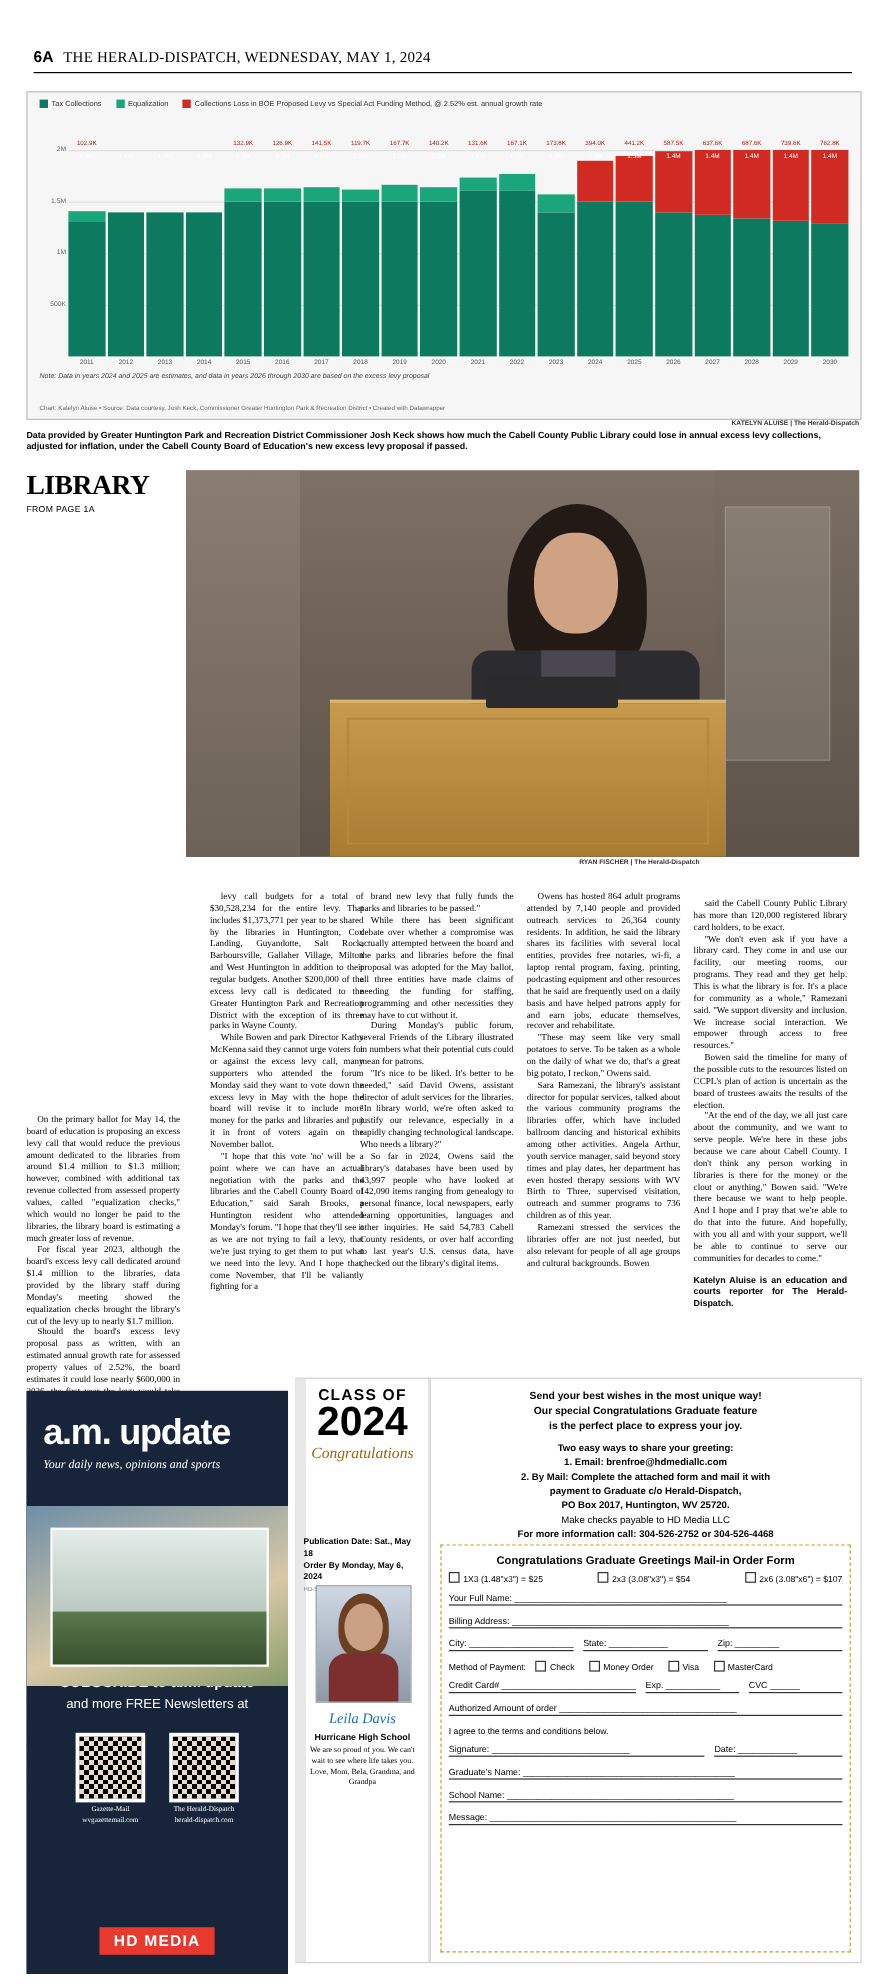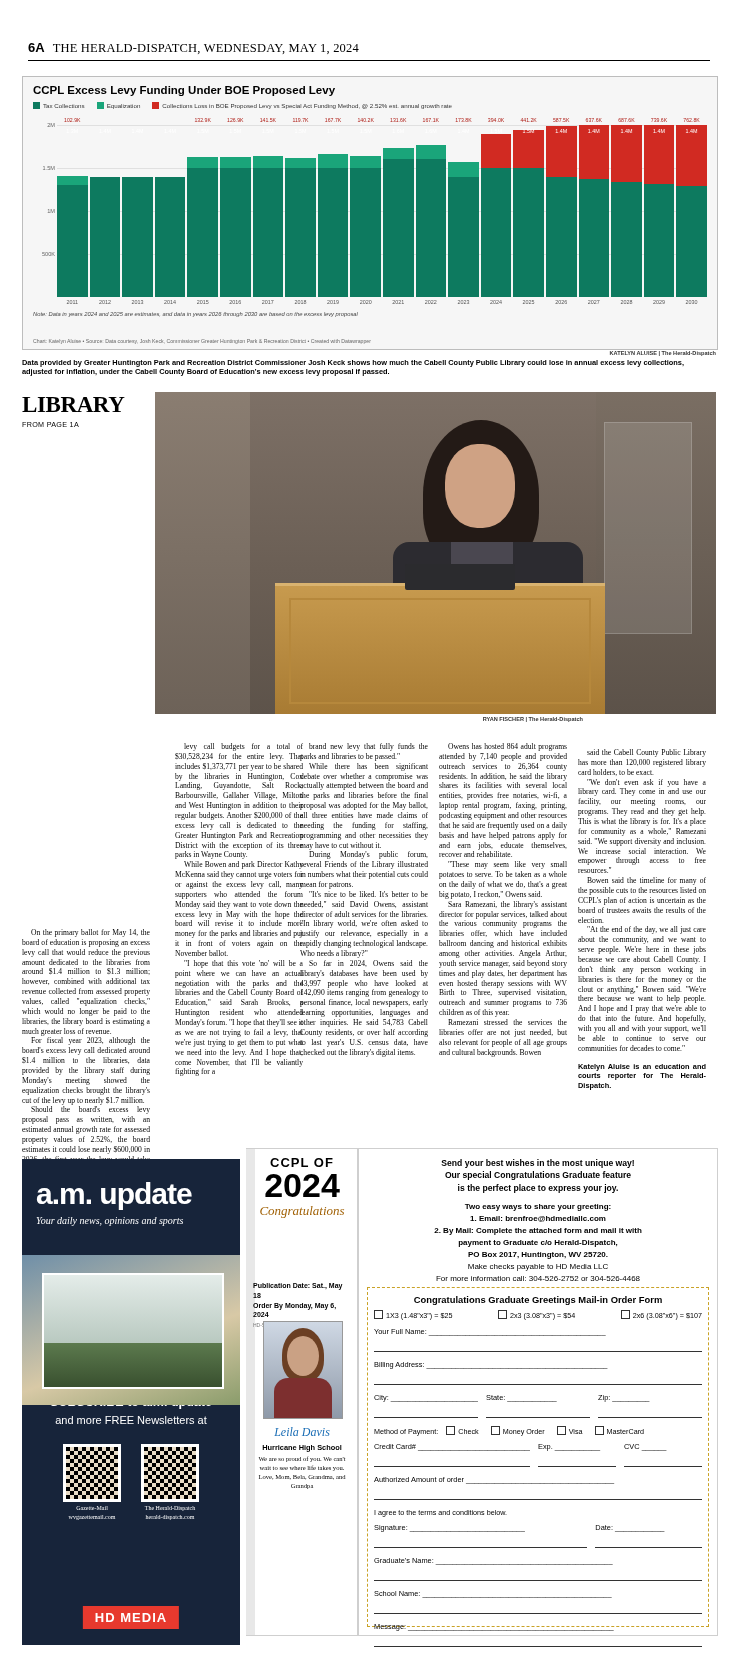--- a/index.html
+++ b/index.html
@@ -98,40 +98,39 @@
   .gmsg{position:absolute;left:6px;top:306px;width:98px;text-align:center;font-family:"Liberation Serif",serif;font-size:6.6px;line-height:1.35;}
   .pubdate{position:absolute;left:6px;top:132px;width:98px;font-family:"Liberation Sans",sans-serif;font-weight:bold;font-size:7px;line-height:1.4;}
 
   .ad-form{position:absolute;left:358px;top:1148px;width:358px;height:486px;background:#fff;border:1px solid #cfcfcf;}
   .fm-top{position:absolute;left:8px;top:8px;right:8px;text-align:center;font-family:"Liberation Sans",sans-serif;font-size:8.6px;font-weight:bold;line-height:1.45;}
   .fm-ways{position:absolute;left:8px;top:52px;right:8px;font-family:"Liberation Sans",sans-serif;font-size:8px;line-height:1.5;text-align:center;}
   .fm-box{position:absolute;left:8px;top:138px;right:8px;bottom:8px;border:1.5px dashed #c9a227;padding:6px;}
   .fm-title{text-align:center;font-family:"Liberation Sans",sans-serif;font-weight:bold;font-size:9.4px;margin-bottom:5px;}
   .fm-sizes{display:flex;justify-content:space-between;font-family:"Liberation Sans",sans-serif;font-size:7.2px;margin-bottom:7px;}
   .cb{display:inline-block;width:7px;height:7px;border:1px solid #333;margin-right:3px;vertical-align:-1px;}
-  .fline{font-family:"Liberation Sans",sans-serif;font-size:7.4px;border-bottom:1px solid #333;margin-bottom:8px;padding-bottom:15px;white-space:nowrap;overflow:hidden;}
+  .fline{font-family:"Liberation Sans",sans-serif;font-size:7.4px;border-bottom:1px solid #333;margin-bottom:8px;padding-bottom:1px;white-space:nowrap;overflow:hidden;}
   .frow{display:flex;gap:8px;}
   .frow .fline{flex:1;}
   .fm-note{font-family:"Liberation Sans",sans-serif;font-size:7.2px;margin-bottom:6px;}
   .side-tag{position:absolute;left:-1px;top:0;width:9px;height:100%;background:#e8e8e8;}
 </style>
 </head>
 <body>
 
 <div class="page">
 
   <div class="masthead">
     <div class="mh-row">
       <span class="pg">6A</span>
       <span class="ttl">THE HERALD-DISPATCH, WEDNESDAY, MAY 1, 2024</span>
     </div>
   </div>
 
   <div class="chartbox">
-    <div class="chart-title">CCPL Excess Levy Funding Under BOE Proposed Levy</div>
     <div class="legend">
       <span class="it">
           <span class="sw" style="background:#0d7a5f"></span>
           <span>Tax Collections</span>
         </span>
       <span class="it">
           <span class="sw" style="background:#1aa57a"></span>
           <span>Equalization</span>
         </span>
       <span class="it">
@@ -394,21 +393,21 @@
         <div class="qcap">The Herald-Dispatch</div>
         <div class="qcap">herald-dispatch.com</div>
       </div>
     </div>
     <div class="hdm">HD MEDIA</div>
   </div>
 
   <div class="ad-grad">
     <div class="side-tag"></div>
     <div class="c24">
-      <div class="cls">CCPL OF</div>
+      <div class="cls">CLASS OF</div>
       <div class="yr">2024</div>
       <div class="congr">Congratulations</div>
     </div>
     <div class="pubdate">
       <div>Publication Date: Sat., May 18</div>
       <div>Order By Monday, May 6, 2024</div>
       <div style="font-weight:normal;font-size:5px;color:#777;margin-top:2px;">HD-592490</div>
     </div>
     <div class="gradphoto">
       <div class="hr"></div>
@@ -426,21 +425,21 @@
       <div>Our special Congratulations Graduate feature</div>
       <div>is the perfect place to express your joy.</div>
     </div>
     <div class="fm-ways">
       <div style="font-weight:bold;">Two easy ways to share your greeting:</div>
       <div style="font-weight:bold;">1. Email: brenfroe@hdmediallc.com</div>
       <div style="font-weight:bold;">2. By Mail: Complete the attached form and mail it with</div>
       <div style="font-weight:bold;">payment to Graduate c/o Herald-Dispatch,</div>
       <div style="font-weight:bold;">PO Box 2017, Huntington, WV 25720.</div>
       <div>Make checks payable to  HD Media LLC</div>
-      <div style="font-weight:normal;">For more information call:  304-526-2752 or 304-526-4468</div>
+      <div style="font-weight:bold;">For more information call:  304-526-2752 or 304-526-4468</div>
     </div>
 
     <div class="fm-box">
       <div class="fm-title">Congratulations Graduate Greetings Mail-in Order Form</div>
       <div class="fm-sizes">
         <span><span class="cb"></span><span>1X3 (1.48"x3") = $25</span></span>
         <span><span class="cb"></span><span>2x3 (3.08"x3") = $54</span></span>
         <span><span class="cb"></span><span>2x6 (3.08"x6") = $107</span></span>
       </div>
       <div class="fline">Your Full Name: ___________________________________________</div>

